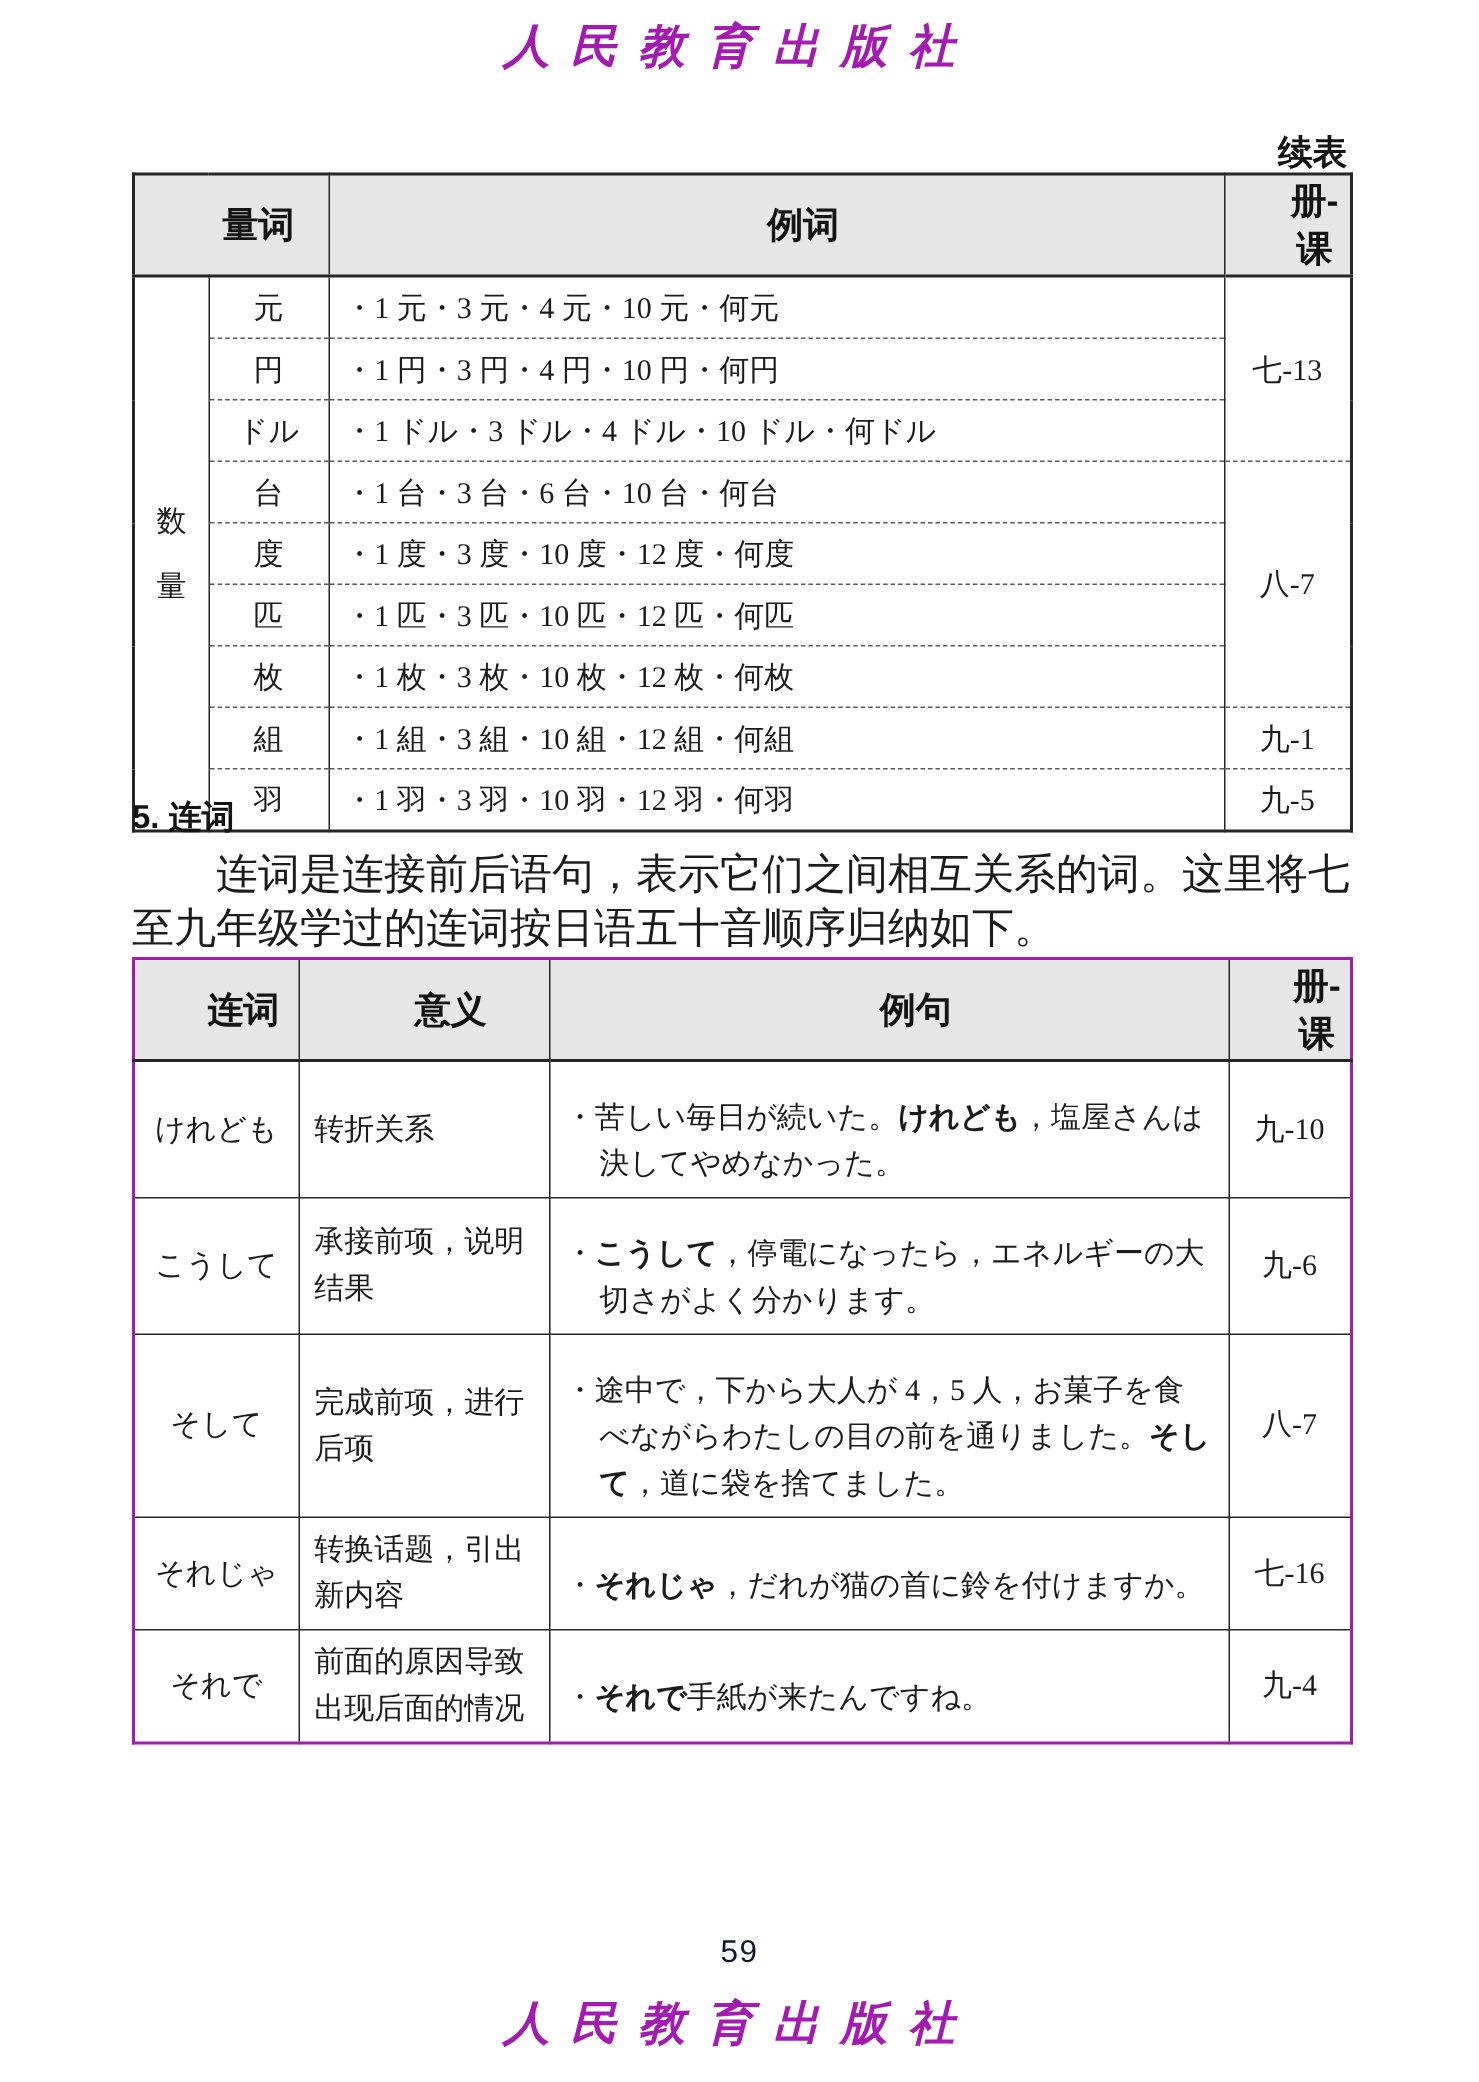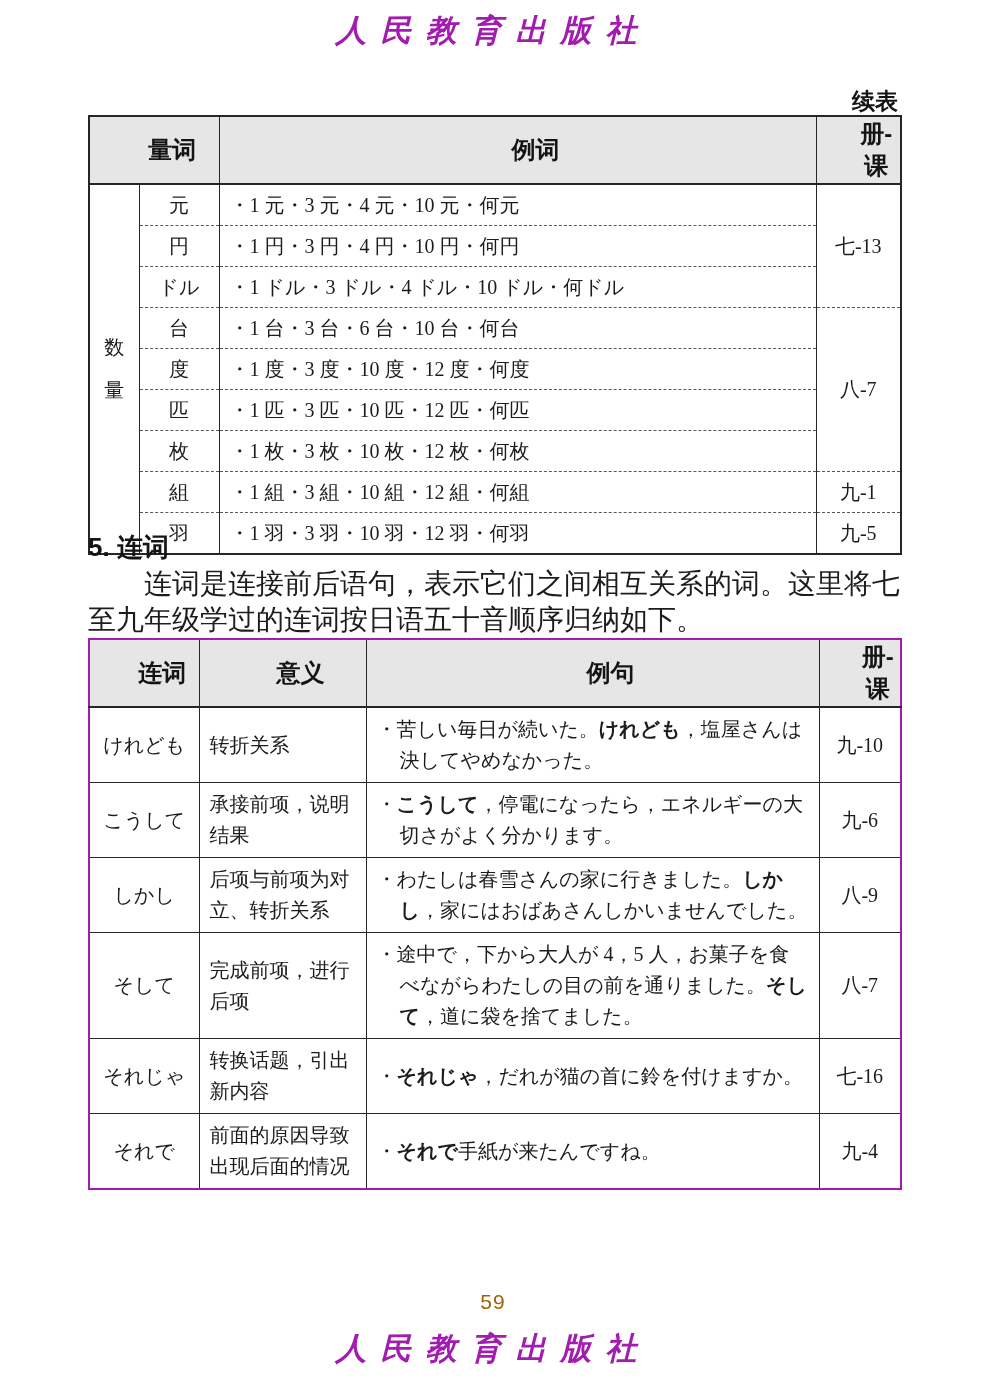--- a/index.html
+++ b/index.html
@@ -49,43 +49,43 @@
   .t1 td.dash{border-top:1px dashed #595959;}
   .t1 .cnt{text-align:center;}
   .t1 .ex{text-align:left;padding-left:10px;}
   .t1 .bk{text-align:center;}
   .grp-inner{display:flex;flex-direction:column;align-items:center;gap:16px;}
 
   
   .section-heading{
     position:absolute;top:530px;left:88px;
     font-family:"Liberation Sans","DejaVu Sans",sans-serif;
-    font-size:26px;font-weight:bold;color:#141414;margin:0;
+    font-size:22px;font-weight:bold;color:#141414;margin:0;
   }
   .intro{
     position:absolute;top:566px;left:88px;width:812px;
     font-size:28px;line-height:36px;
     text-align:justify;text-indent:2em;margin:0;
   }
 
   
   .t2{position:absolute;top:638px;left:88px;width:812px;border:2px solid #a21caf;}
   .t2 th{height:40px;}
   .t2 td{border:1px solid #262626;line-height:31px;padding:6px 8px;}
   .t2 .cj{text-align:center;}
   .t2 .mn{text-align:left;padding:6px 10px;}
-  .t2 .exs{text-align:left;padding:6px 10px 6px 33px;text-indent:-23px;}
+  .t2 .exs{text-align:left;padding:22px 10px 6px 33px;text-indent:-23px;}
   .t2 .bk2{text-align:center;}
   .t2 b{font-family:"Liberation Sans","DejaVu Sans",sans-serif;font-weight:bold;}
 
   .page-number{
     position:absolute;top:1290px;left:0;width:100%;
     text-align:center;
     font-family:"Liberation Sans","DejaVu Sans",sans-serif;
-    font-size:21px;color:#a16207;letter-spacing:1px;
+    font-size:21px;color:#0f172a;letter-spacing:1px;
   }
 </style>
 </head>
 <body>
 
 <div class="page">
 
   <div class="logo top">人民教育出版社</div>
 
   <div class="continued">续表</div>
@@ -180,26 +180,20 @@
           <td class="exs"><span>・苦しい毎日が続いた。</span><b>けれども</b><span>，塩屋さんは決してやめなかった。</span></td>
           <td class="bk2">九-10</td>
         </tr>
         <tr>
           <td class="cj">こうして</td>
           <td class="mn">承接前项，说明结果</td>
           <td class="exs"><span>・</span><b>こうして</b><span>，停電になったら，エネルギーの大切さがよく分かります。</span></td>
           <td class="bk2">九-6</td>
         </tr>
         <tr>
-          <td class="cj">しかし</td>
-          <td class="mn">后项与前项为对立、转折关系</td>
-          <td class="exs"><span>・わたしは春雪さんの家に行きました。</span><b>しかし</b><span>，家にはおばあさんしかいませんでした。</span></td>
-          <td class="bk2">八-9</td>
-        </tr>
-        <tr>
           <td class="cj">そして</td>
           <td class="mn">完成前项，进行后项</td>
           <td class="exs"><span>・途中で，下から大人が 4，5 人，お菓子を食べながらわたしの目の前を通りました。</span><b>そして</b><span>，道に袋を捨てました。</span></td>
           <td class="bk2">八-7</td>
         </tr>
         <tr>
           <td class="cj">それじゃ</td>
           <td class="mn">转换话题，引出新内容</td>
           <td class="exs"><span>・</span><b>それじゃ</b><span>，だれが猫の首に鈴を付けますか。</span></td>
           <td class="bk2">七-16</td>

